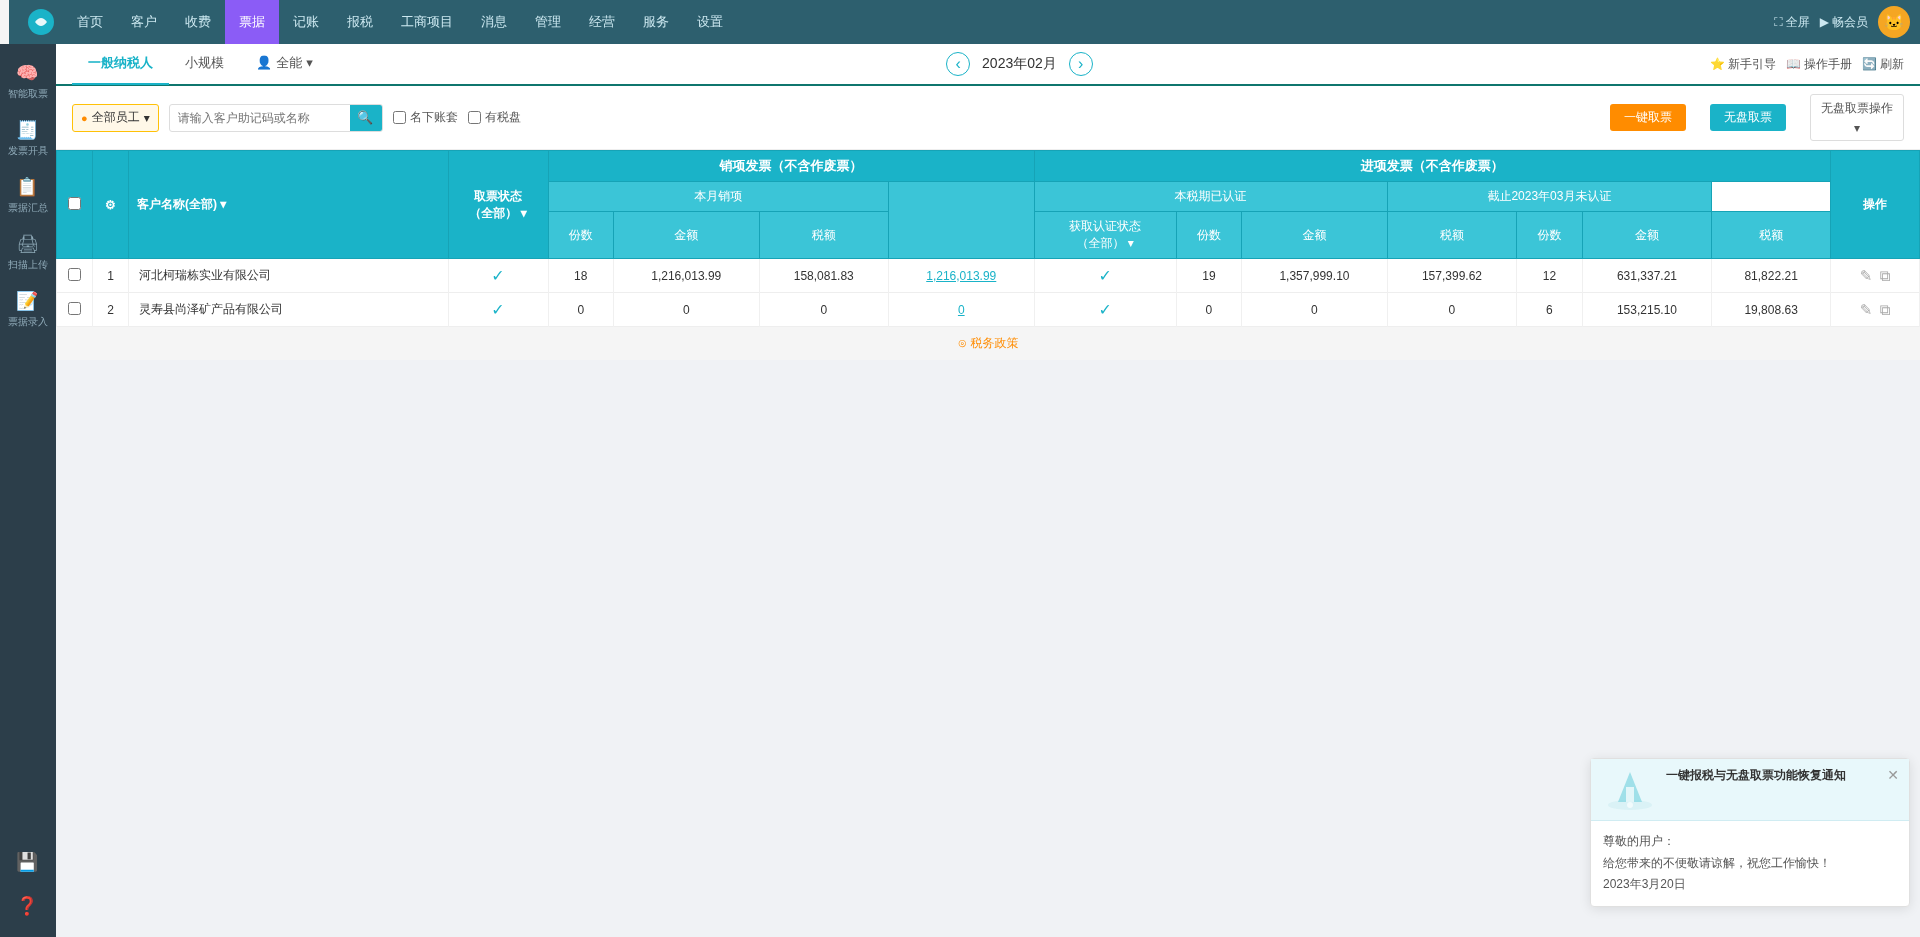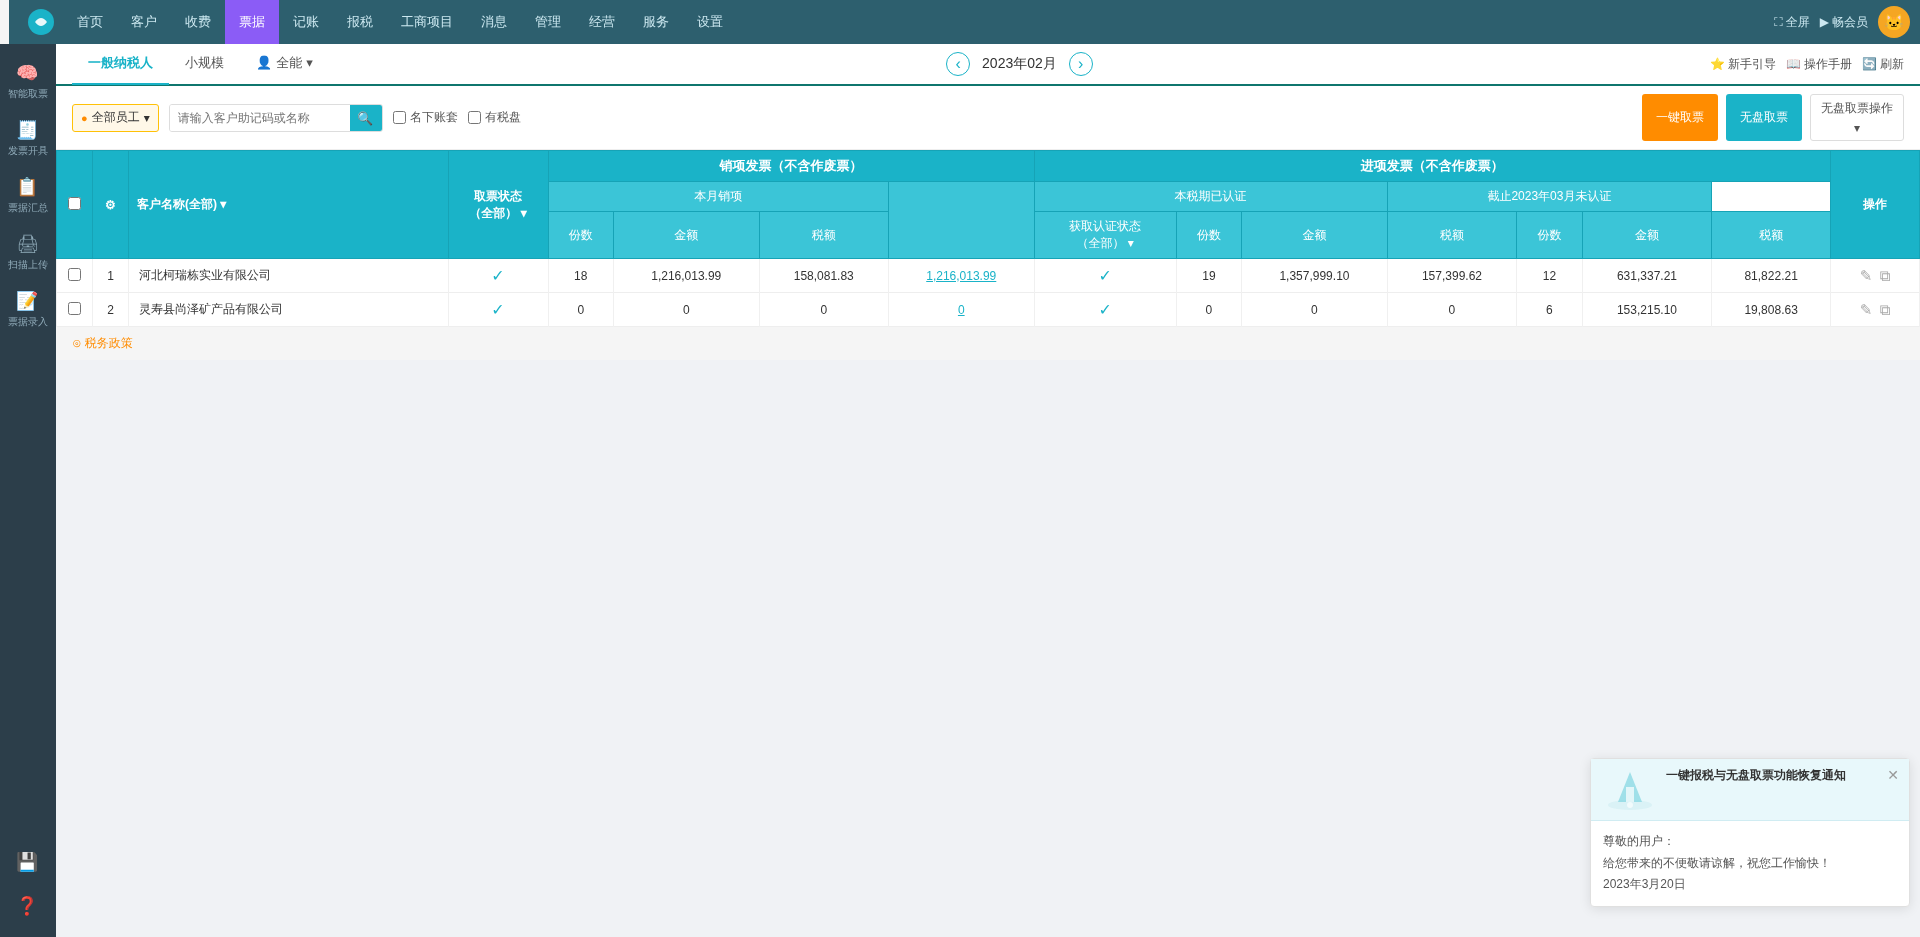--- a/index.html
+++ b/index.html
@@ -64,34 +64,34 @@
     .filter-bar {
       background: #fff; padding: 8px 16px; display: flex; align-items: center; gap: 10px;
       border-bottom: 1px solid #eee;
     }
     .filter-bar .select-group { display: flex; align-items: center; }
     .filter-bar select, .filter-bar .select-box {
       border: 1px solid #ddd; border-radius: 3px; padding: 4px 8px; font-size: 12px; color: #333;
       background: #fff; height: 28px; cursor: pointer;
     }
     .filter-bar .search-box {
-      display: flex; border: 1px solid #ddd; border-radius: 3px; overflow: hidden; height: 28px;
+      display: flex; align-items: center; border: 1px solid #ddd; border-radius: 3px; overflow: hidden; height: 28px;
     }
     .filter-bar .search-box input {
       border: none; outline: none; padding: 4px 8px; font-size: 12px; width: 180px;
     }
     .filter-bar .search-box .search-btn {
       background: #1ab3c8; color: #fff; border: none; padding: 0 8px; height: 28px; cursor: pointer; font-size: 13px;
     }
     .filter-bar .checkbox-group { display: flex; align-items: center; gap: 4px; font-size: 12px; color: #555; }
     .filter-bar .checkbox-group input[type=checkbox] { cursor: pointer; }
     .btn-orange { background: #ff8c00; color: #fff; border: none; padding: 5px 14px; border-radius: 3px; cursor: pointer; font-size: 12px; white-space: nowrap; }
     .btn-teal { background: #1ab3c8; color: #fff; border: none; padding: 5px 14px; border-radius: 3px; cursor: pointer; font-size: 12px; white-space: nowrap; }
     .btn-dropdown { background: #fff; color: #555; border: 1px solid #ddd; padding: 5px 10px; border-radius: 3px; cursor: pointer; font-size: 12px; display: flex; align-items: center; gap: 4px; white-space: nowrap; flex-direction: column; }
-    .filter-bar .right-btns { margin-left: auto; display: flex; gap: 8px; }
+    .filter-bar .right-btns { margin-left: auto; display: flex; gap: 24px; align-items: center; }
 
     
     .table-wrapper { overflow-x: auto; background: #fff; }
     table { width: 100%; border-collapse: collapse; font-size: 12px; }
     thead tr th {
       background: #1ab3c8; color: #fff; text-align: center; padding: 6px 8px;
       border: 1px solid #16a3b6; white-space: nowrap; vertical-align: middle;
     }
     thead tr.sub-header th { background: #3bc5d7; font-weight: normal; }
     tbody tr { border-bottom: 1px solid #eee; }
@@ -113,21 +113,21 @@
     .notif-header {
       background: #e8f8fb; padding: 8px 12px; display: flex; align-items: center; gap: 8px;
       border-bottom: 1px solid #d0ecf2; position: relative;
     }
     .notif-header .close-x { position: absolute; right: 10px; top: 8px; cursor: pointer; color: #999; font-size: 14px; }
     .notif-body { padding: 10px 12px; color: #555; line-height: 1.8; }
     .notif-title { font-size: 12px; font-weight: bold; color: #333; }
 
     
     .footer-bar { padding: 8px 16px; background: #f5f5f5; }
-    .tax-link { color: #ff8c00; font-size: 12px; cursor: pointer; display: flex; align-items: center; gap: 4px; }
+    .tax-link { color: #ff8c00; font-size: 12px; cursor: pointer; display: flex; align-items: center; gap: 4px; justify-content: center; }
     th.group-label { font-size: 13px; font-weight: bold; }
   </style>
 </head>
 <body>
 
 <div class="top-nav">
   <div class="logo">
     <svg viewBox="0 0 28 28" fill="none">
       <circle cx="14" cy="14" r="13" fill="#1ab3c8"></circle>
       <path d="M8 14 Q14 6 20 14 Q14 22 8 14Z" fill="#fff" opacity="0.9"></path>

